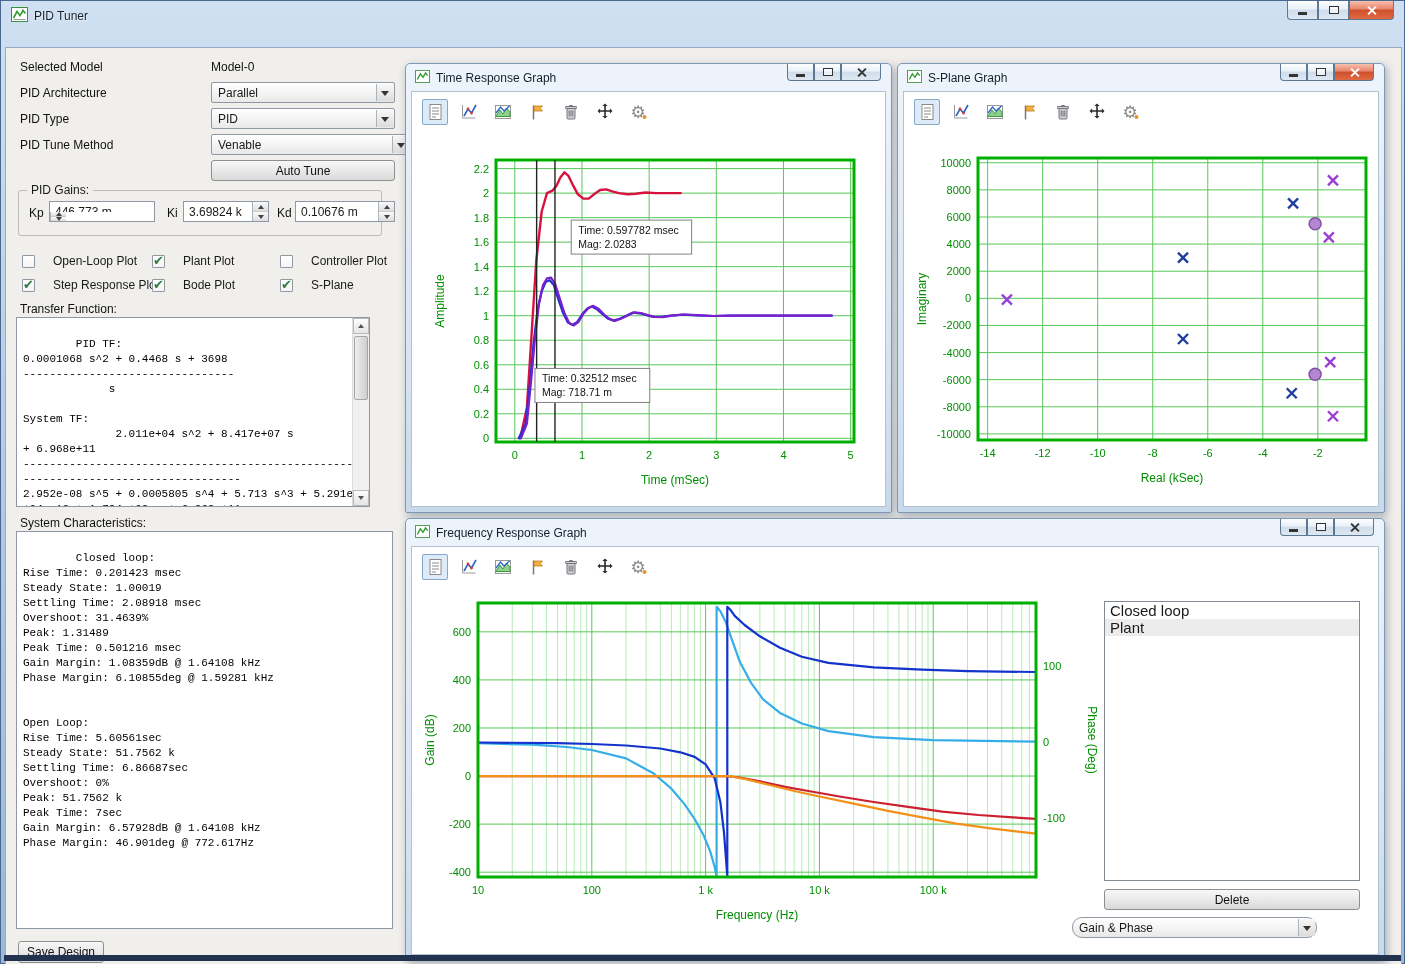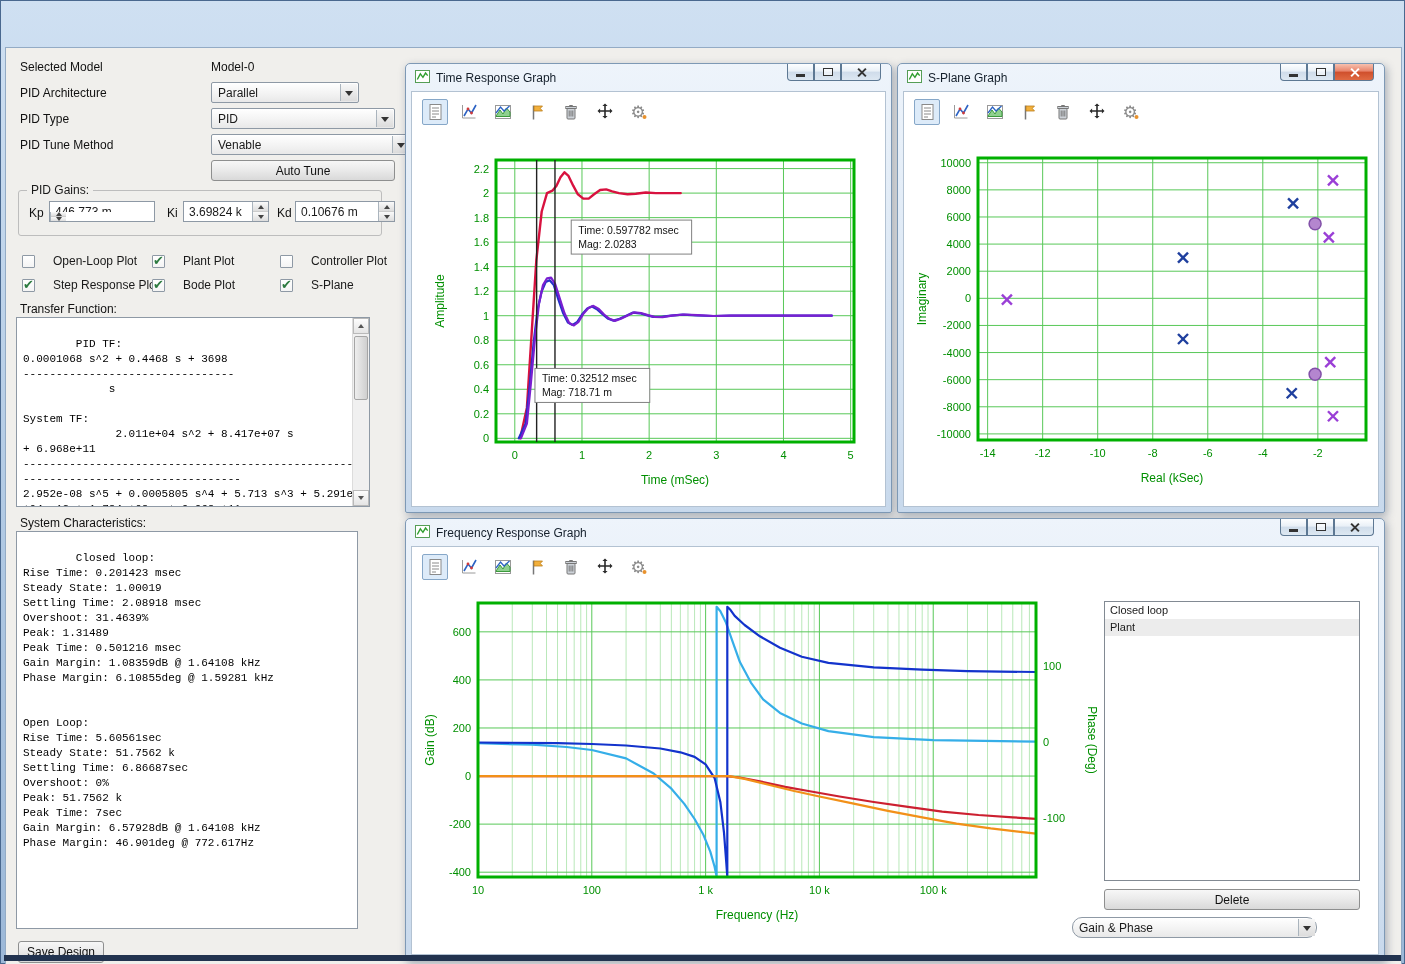--- a/index.html
+++ b/index.html
@@ -59,38 +59,59 @@
   .gwin { position:absolute; background:linear-gradient(#eef4fb,#d5e3f2 70%,#c8d9ec); border:1px solid #7e99b5; border-radius:5px 5px 2px 2px; box-shadow:2px 3px 9px rgba(30,50,80,.35); }
   .gtitle { position:absolute; left:9px; top:6px; display:flex; gap:6px; align-items:center; font-size:12px; color:#15202c; }
   .gcontent { position:absolute; left:5px; right:5px; top:27px; bottom:5px; background:#fff; border:1px solid #b3c2d2; }
   .toolbar { position:absolute; left:10px; top:5px; height:30px; display:flex; gap:8px; align-items:center; }
   .tool { width:26px; height:26px; display:flex; align-items:center; justify-content:center; border:1px solid transparent; }
   .tool.active { border:1px solid #86a7c8; background:#ddebf9; border-radius:2px; }
   .chart { position:absolute; }
 
   
   #legendbox { position:absolute; left:692px; top:54px; width:256px; height:280px; background:#fff; border:1px solid #828a93; overflow:hidden; }
-  .litem { height:17px; line-height:17px; padding:0 5px; font-size:11px; }
+  .litem { height:17px; line-height:17px; padding:0 5px; font-size:15px; }
   .litem.sel { background:#ececec; }
   #delete-btn { position:absolute; left:692px; top:342px; width:256px; height:21px; }
   #plot-type-combo { left:660px; top:370px; width:245px;border-radius:10px; }
 </style>
 </head>
 <body>
 
 <div id="window">
+  <div id="titlebar">
+    <span>
+      <svg width="17" height="15" viewBox="0 0 17 15">
+          <rect x="0.5" y="0.5" width="16" height="14" fill="#fff" stroke="#3c8f3c"></rect>
+          <path d="M2.5 11 L6 4.5 L9 8.5 L12 3.5 L14.5 6.5" fill="none" stroke="#2e9e2e" stroke-width="1.6"></path>
+          <path d="M2.5 12.5h12" stroke="#999"></path>
+        </svg>
+    </span>
+    <span id="app-title">PID Tuner</span>
+    <div class="winbtns main">
+        <div class="wbtn first">
+          <span class="glyph-min"></span>
+        </div>
+        <div class="wbtn">
+          <span class="glyph-max"></span>
+        </div>
+        <div class="wbtn closebtn red">
+          <span class="glyph-close"></span>
+        </div>
+      </div>
+  </div>
 
   <div id="client">
 
     <div id="left-panel">
       <span class="lbl" style="left:10px;top:8px;">Selected Model</span>
       <span class="lbl" style="left:201px;top:8px;">Model-0</span>
 
       <span class="lbl" style="left:10px;top:34px;">PID Architecture</span>
-      <div class="combo" style="left:201px;top:30px;width:148px;">
+      <div class="combo" style="left:201px;top:30px;width:184px;">
         <span>Parallel</span>
         <span class="arrowbox">
             <span class="tri-dn" style="margin-top:5px;"></span>
           </span>
       </div>
 
       <span class="lbl" style="left:10px;top:60px;">PID Type</span>
       <div class="combo" style="left:201px;top:56px;width:184px;">
         <span>PID</span>
         <span class="arrowbox">
@@ -188,21 +209,21 @@
 2.952e-08 s^5 + 0.0005805 s^4 + 5.713 s^3 + 5.291e
 +04 s^2 + 1.784e+08 s + 6.968e+11</span>
         <span class="vscroll">
           <span class="sb-btn sb-up"><span class="tri-up-g"></span></span>
           <span class="sb-thumb"></span>
           <span class="sb-btn sb-dn"><span class="tri-dn-g"></span></span>
         </span>
       </div>
 
       <span class="lbl" style="left:10px;top:464px;">System Characteristics:</span>
-      <div class="monobox" style="left:6px;top:479px;width:342px;height:398px;">
+      <div class="monobox" style="left:6px;top:479px;width:377px;height:398px;">
         <span style="white-space:pre;">Closed loop:
 Rise Time: 0.201423 msec
 Steady State: 1.00019
 Settling Time: 2.08918 msec
 Overshoot: 31.4639%
 Peak: 1.31489
 Peak Time: 0.501216 msec
 Gain Margin: 1.08359dB @ 1.64108 kHz
 Phase Margin: 6.10855deg @ 1.59281 kHz
 

